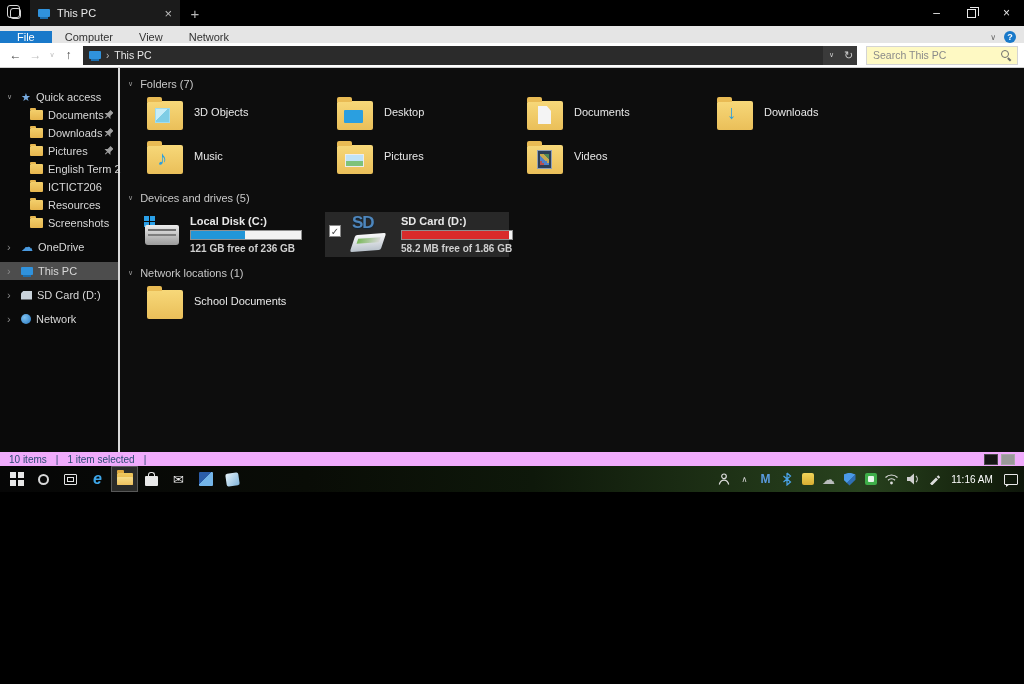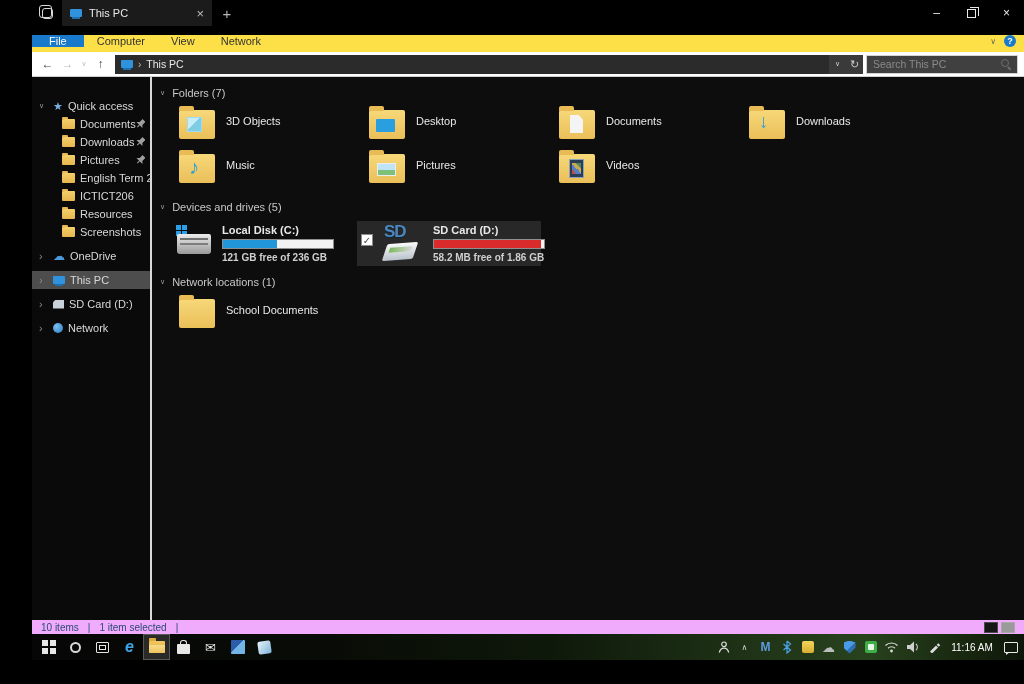--- a/index.html
+++ b/index.html
@@ -1,56 +1,56 @@
 <!DOCTYPE html>
 <html><head>
 <meta charset="utf-8">
 <style>
   * { box-sizing: border-box; margin: 0; padding: 0; }
   html,body { width:1024px; height:684px; overflow:hidden; background:#000;
     font-family:"Liberation Sans", sans-serif; }
-  .screen { position:relative; width:1024px; height:660px; display:flex; flex-direction:column;padding-left:32px; }
+  .screen { position:relative; width:1024px; height:492px; display:flex; flex-direction:column; }
 
   
   .titlebar { height:26px; background:#000; display:flex; align-items:center; flex:0 0 auto; }
   .sets-btn { width:30px; height:26px; display:flex; align-items:center; justify-content:center; }
   .sets-glyph { position:relative; width:11px; height:11px; border:1px solid #d8d8d8; border-radius:3px; background:#000; }
   .sets-glyph::before { content:""; position:absolute; left:-4px; top:-4px; width:11px; height:11px; border:1px solid #d8d8d8; border-radius:3px; }
   .tab { width:150px; height:26px; background:#1b1b1b; display:flex; align-items:center; gap:7px; padding:0 8px; }
   .tab-title { color:#e8e8e8; font-size:11px; flex:1; }
   .tab-close { color:#bdbdbd; font-size:13px; line-height:1; }
   .newtab { width:30px; text-align:center; color:#b8b8b8; font-size:15px; }
   .win-controls { margin-left:auto; display:flex; }
   .wc { width:35px; height:26px; display:flex; align-items:center; justify-content:center; color:#e8e8e8; font-size:12px; }
   .wc-restore { width:9px; height:9px; border:1px solid #e8e8e8; position:relative; }
   .wc-restore::before { content:""; position:absolute; top:-3px; left:2px; width:8px; height:8px; border-top:1px solid #e8e8e8; border-right:1px solid #e8e8e8; }
 
   
-  .ribbon { height:17px; background:#fde047; display:flex; align-items:flex-start; flex:0 0 auto;margin-top:9px; }
+  .ribbon { height:17px; background:#e5e5e5; display:flex; align-items:flex-end; flex:0 0 auto; }
   .rtab { padding:0 13px; display:flex; align-items:center; font-size:11px; color:#333; }
   .rtab.active { background:#1979ca; color:#fff; padding:0 17px; }
   .ribbon-right { margin-left:auto; display:flex; align-items:center; gap:8px; padding-right:8px; }
   .ribbon-chev { color:#666; font-size:8px; }
   .help-badge { width:12px; height:12px; border-radius:50%; background:#1979ca; color:#fff; font-size:9px; font-weight:bold; display:flex; align-items:center; justify-content:center; }
 
   
   .navbar { height:25px; background:#fff; border-bottom:1px solid #cfcfcf; display:flex; align-items:center; padding:0 6px; gap:1px; flex:0 0 auto; }
   .nav-btn { width:19px; text-align:center; font-size:12px; }
   .nav-back { color:#444; }
   .nav-fwd { color:#bdbdbd; }
   .nav-hist { color:#bdbdbd; font-size:7px; width:12px; }
   .nav-up { color:#444; }
   .addressbox { flex:1; height:19px; margin-left:4px; background:#2b2b2b; display:flex; align-items:center; padding-left:6px; gap:5px; }
   .addr-text { color:#e8e8e8; font-size:10.5px; }
   .addr-sep { color:#bdbdbd; font-size:10px; }
   .addr-controls { margin-left:auto; height:19px; display:flex; }
   .addr-cbtn { width:17px; height:19px; background:#3a3a3a; color:#cfcfcf; display:flex; align-items:center; justify-content:center; }
   .addr-chev { font-size:7px; }
   .addr-refresh { font-size:11px; }
-  .searchbox { width:152px; height:19px; margin-left:2px; background:#404040; border:1px solid #d4d4d4; display:flex; align-items:center; padding:0 6px; }
+  .searchbox { width:152px; height:19px; margin-left:8px; background:#fef9c3; border:1px solid #d4d4d4; display:flex; align-items:center; padding:0 6px; }
   .search-ph { color:#8a8a8a; font-size:10.5px; flex:1; }
   .mag { position:relative; width:10px; height:10px; }
   .mag::before { content:""; position:absolute; left:0; top:0; width:6px; height:6px; border:1.5px solid #6e6e6e; border-radius:50%; }
   .mag::after { content:""; position:absolute; left:6.5px; top:6.5px; width:4px; height:1.5px; background:#6e6e6e; transform:rotate(45deg); transform-origin:left center; }
 
   
   .main { flex:1; display:flex; background:#0d0d0d; min-height:0; }
   .sidebar { width:118px; background:#0a0a0a; padding-top:20px; flex:0 0 auto; }
   .sb-row { height:18px; display:flex; align-items:center; gap:5px; padding-left:7px; position:relative; color:#d8d8d8; font-size:11px; }
   .sb-row.child { padding-left:30px; }

